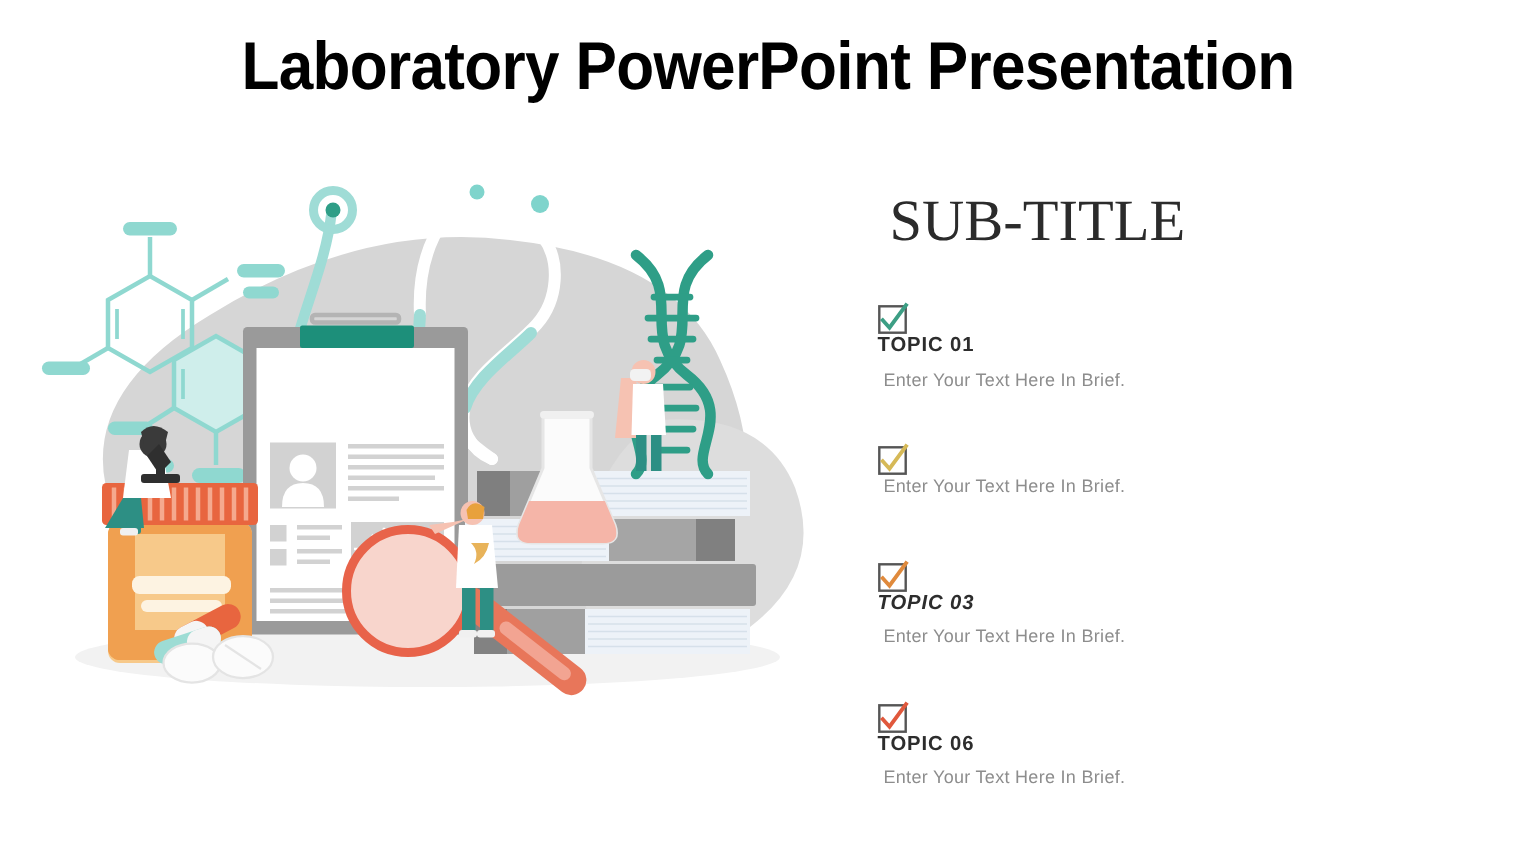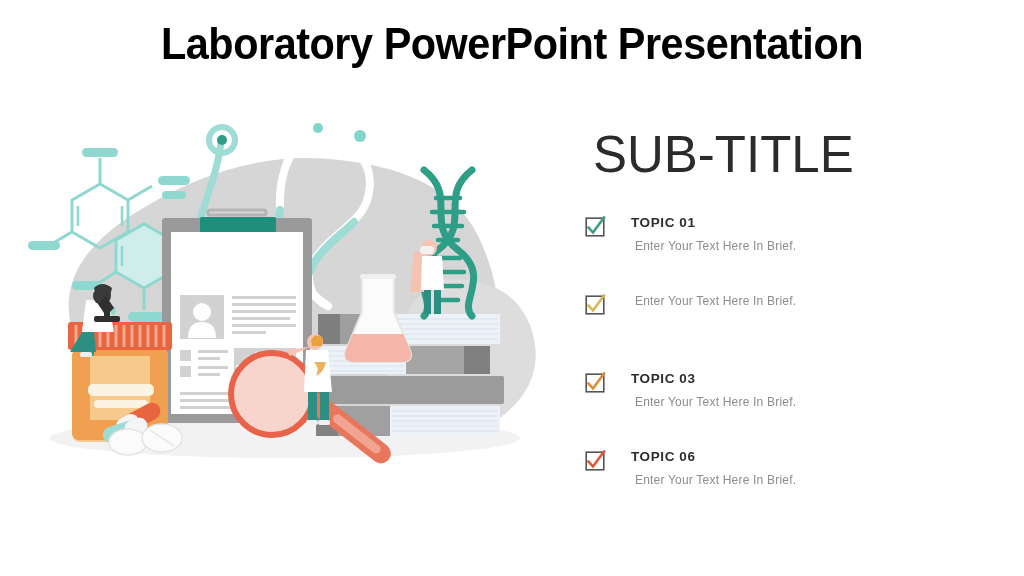--- a/index.html
+++ b/index.html
@@ -38,35 +38,37 @@
   }
   .illustration svg { display:block; width:100%; height:100%; }
 
   
   .content {
     position:absolute;
     left:585px; top:125px;
     width:400px;
   }
   .sub-title {
-    font-size:51px;
+    font-size:39px;
     font-weight:300;
     color:#2b2b2b;
     letter-spacing:0px;
     margin-left:8px;
     margin-bottom:32px;
     white-space:nowrap;
+    font-family:Liberation Serif, serif;
   }
   .topic-list { display:block; }
   .topic-row {
     position:relative;
     display:flex;
     align-items:flex-start;
     margin-bottom:36px;
     min-height:42px;
+    flex-direction:column;
   }
   .topic-row:last-child { margin-bottom:0; }
   .check-box {
     flex:0 0 auto;
     width:20px; height:20px;
     margin-top:1px;
     margin-right:26px;
     position:relative;
   }
   .check-box svg { display:block; width:20px; height:20px; overflow:visible; }
@@ -378,21 +380,21 @@
       </div>
 
       <div class="topic-row">
         <span class="check-box">
           <svg viewBox="0 0 20 20" xmlns="http://www.w3.org/2000/svg">
             <rect x="1.2" y="1.2" width="17.6" height="17.6" fill="#ffffff" stroke="#555555" stroke-width="1.6"></rect>
             <path d="M3.5,10.5 L8,15.5 L19,0.5" fill="none" stroke="#e08a3c" stroke-width="2.6" stroke-linecap="square"></path>
           </svg>
         </span>
         <span class="topic-text">
-          <span class="topic-label" style="display:block;">TOPIC 03</span>
+          <span class="topic-label" style="display:block;font-style:italic;">TOPIC 03</span>
           <span class="topic-desc" style="display:block;">Enter Your Text Here In Brief.</span>
         </span>
       </div>
 
       <div class="topic-row">
         <span class="check-box">
           <svg viewBox="0 0 20 20" xmlns="http://www.w3.org/2000/svg">
             <rect x="1.2" y="1.2" width="17.6" height="17.6" fill="#ffffff" stroke="#555555" stroke-width="1.6"></rect>
             <path d="M3.5,10.5 L8,15.5 L19,0.5" fill="none" stroke="#e0583c" stroke-width="2.6" stroke-linecap="square"></path>
           </svg>

